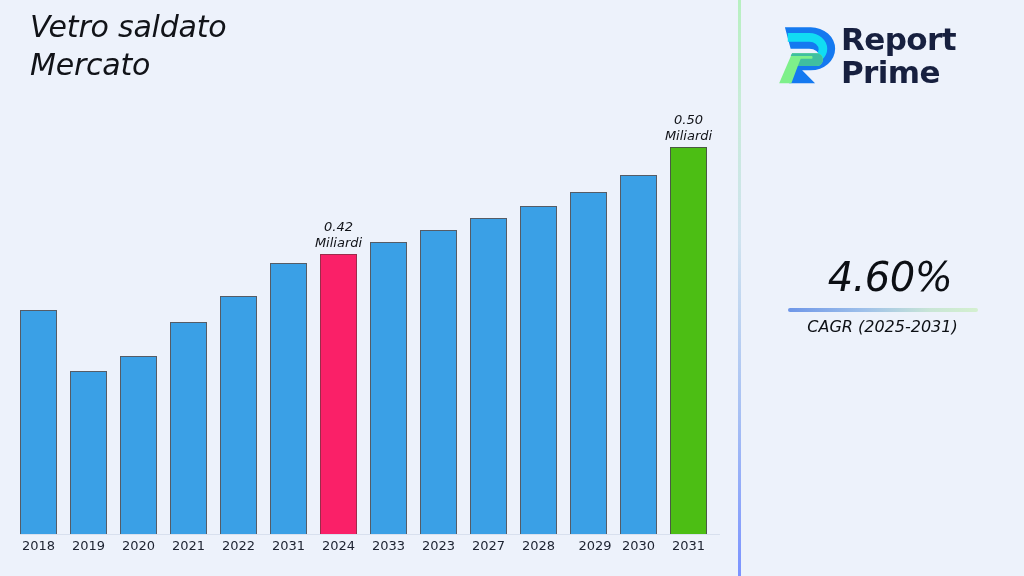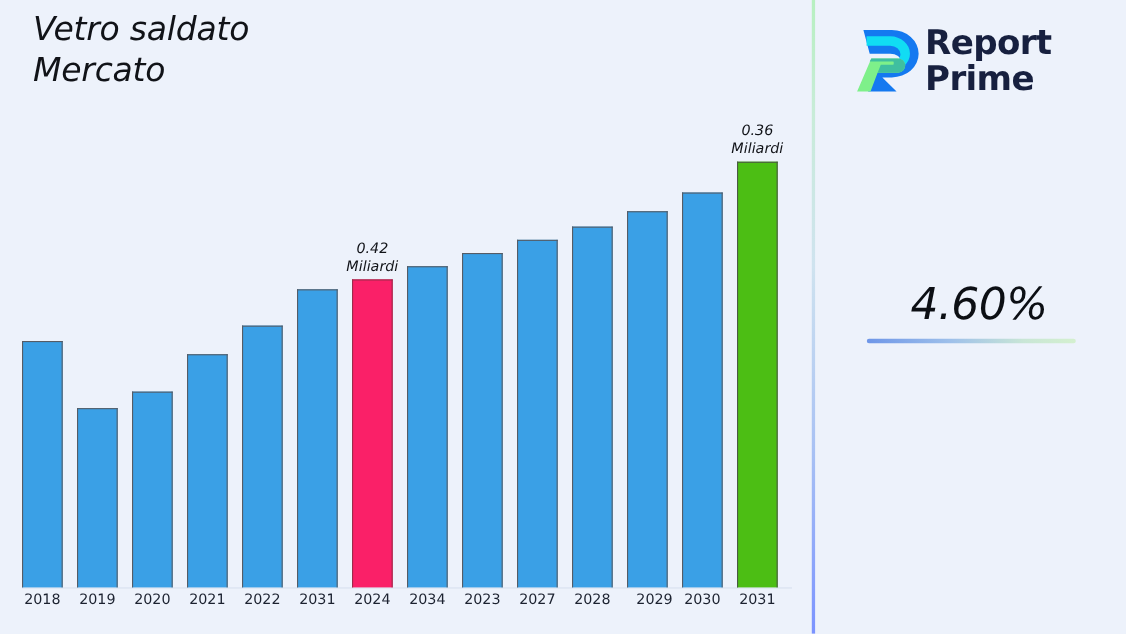--- a/index.html
+++ b/index.html
@@ -196,34 +196,34 @@
         <div class="bar pink" title="2024: 0.42" style="left: 320px; width: 37px; height: 280px;"></div>
         <div class="bar-label" style="left: 278.5px; width: 120px; bottom: 284px;">0.42
 Miliardi</div>
         <div class="bar blue" title="2025: 0.437" style="left: 370px; width: 37px; height: 292px;"></div>
         <div class="bar blue" title="2026: 0.455" style="left: 420px; width: 37px; height: 304px;"></div>
         <div class="bar blue" title="2027: 0.473" style="left: 470px; width: 37px; height: 316px;"></div>
         <div class="bar blue" title="2028: 0.491" style="left: 520px; width: 37px; height: 328px;"></div>
         <div class="bar blue" title="2029: 0.512" style="left: 570px; width: 37px; height: 342px;"></div>
         <div class="bar blue" title="2030: 0.537" style="left: 620px; width: 37px; height: 359px;"></div>
         <div class="bar green" title="2031: 0.58" style="left: 670px; width: 37px; height: 387px;"></div>
-        <div class="bar-label" style="left: 628.5px; width: 120px; bottom: 391px;">0.36
+        <div class="bar-label" style="left: 628.5px; width: 120px; bottom: 391px;">0.50
 Miliardi</div>
       </div>
 
     <div id="x-axis">
 
     <div class="x-tick" style="left: 13.5px; width: 50px;">2018</div>
         <div class="x-tick" style="left: 63.5px; width: 50px; text-align: center;">2019</div>
         <div class="x-tick" style="left: 113.5px; width: 50px;">2020</div>
         <div class="x-tick" style="left: 163.5px; width: 50px;">2021</div>
         <div class="x-tick" style="left: 213.5px; width: 50px;">2022</div>
         <div class="x-tick" style="left: 263.5px; width: 50px;">2031</div>
         <div class="x-tick" style="left: 313.5px; width: 50px;">2024</div>
-        <div class="x-tick" style="left: 363.5px; width: 50px;">2034</div>
+        <div class="x-tick" style="left: 363.5px; width: 50px;">2033</div>
         <div class="x-tick" style="left: 413.5px; width: 50px;">2023</div>
         <div class="x-tick" style="left: 463.5px; width: 50px;">2027</div>
         <div class="x-tick" style="left: 513.5px; width: 50px;">2028</div>
         <div class="x-tick" style="left: 570px; width: 50px;">2029</div>
         <div class="x-tick" style="left: 613.5px; width: 50px;">2030</div>
         <div class="x-tick" style="left: 663.5px; width: 50px;">2031</div>
       </div>
   </div>
 
   <div id="divider"></div>
@@ -237,16 +237,17 @@
         <path d="M14 84 L32 42 H66 A9 9 0 0 1 66 60 H40 L31 84 Z" fill="#7ef08a"></path>
         <path d="M32 42 H66 A9 9 0 0 1 66 60 H40 L44 50 H60 A4 4 0 0 0 60 46 H30 Z" fill="#3fbfa0"></path>
       </svg>
       <div id="logo-words">Report
 Prime</div>
     </div>
 
     <div id="cagr-block">
       <div id="cagr-value">4.60%</div>
       <div id="cagr-rule"></div>
+      <div id="cagr-caption">CAGR (2025-2031)</div>
     </div>
 
   </div>
 </div>
 
 </body></html>

